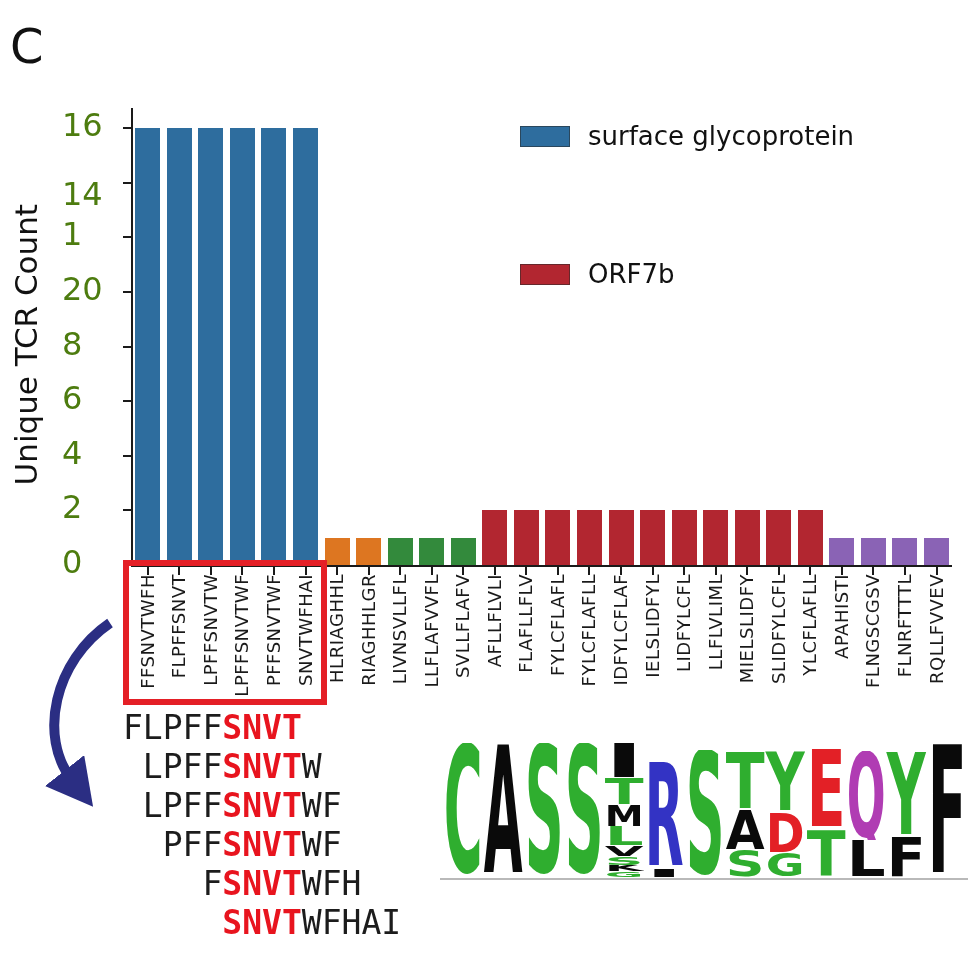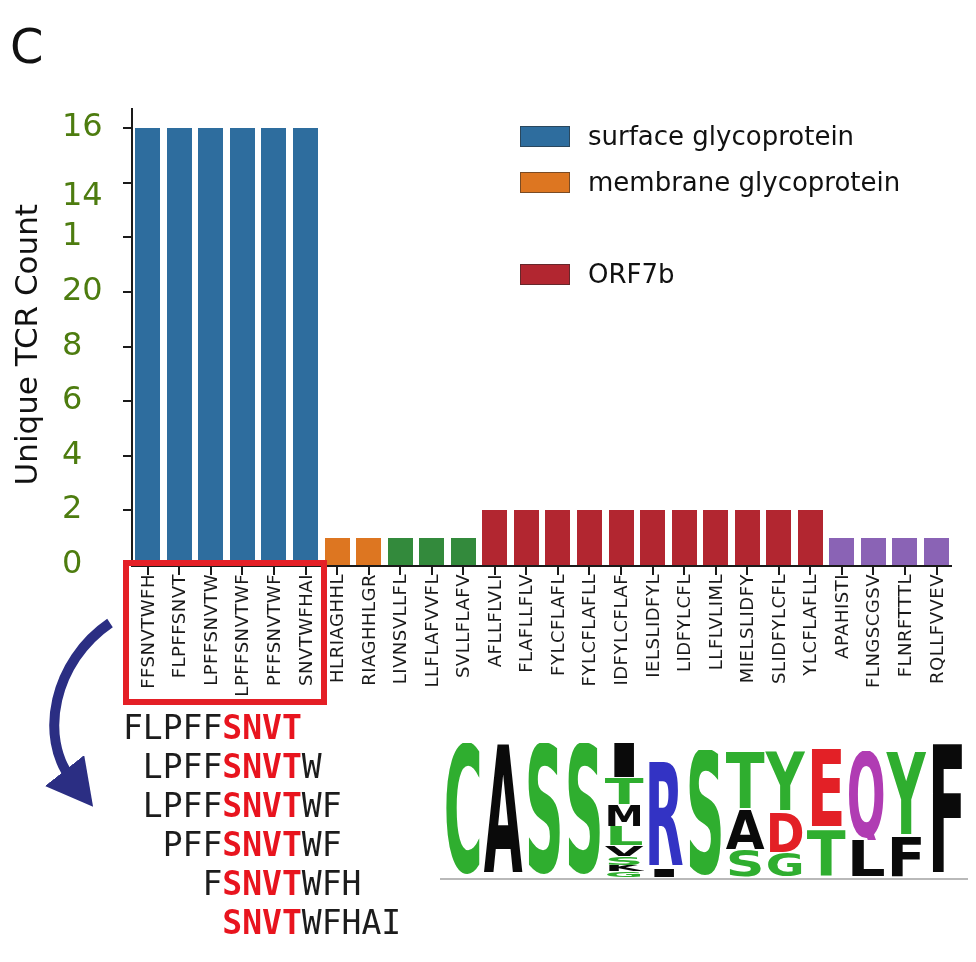--- a/index.html
+++ b/index.html
@@ -159,24 +159,20 @@
       <div class="abs xbar-label vtext" style="left: 862.425px;">FLNGSCGSV</div>
       <div class="abs xbar-label vtext" style="left: 893.975px;">FLNRFTTTL</div>
       <div class="abs xbar-label vtext" style="left: 925.525px;">RQLLFVVEV</div>
     </div>
 
   <div id="legend" class="abs" style="left: 520px; top: 124px; width: 420px; height: 230px;">
       <div class="legend-row" style="top: 0px;">
         <span class="legend-swatch" style="background: rgb(46, 109, 158);"></span>
         <span class="legend-label">surface glycoprotein</span>
       </div>
-      <div class="legend-row" style="top: 46px;">
-        <span class="legend-swatch" style="background: rgb(221, 118, 33);"></span>
-        <span class="legend-label">membrane glycoprotein</span>
-      </div>
       <div class="legend-row" style="top: 138px;">
         <span class="legend-swatch" style="background: rgb(178, 38, 48);"></span>
         <span class="legend-label">ORF7b</span>
       </div>
     </div>
 
   <div class="abs" id="highlight-box"></div>
 
   <svg class="abs" id="arrow-svg" width="140" height="240" style="left:20px;top:595px;" viewBox="0 0 140 240">
     <defs>

